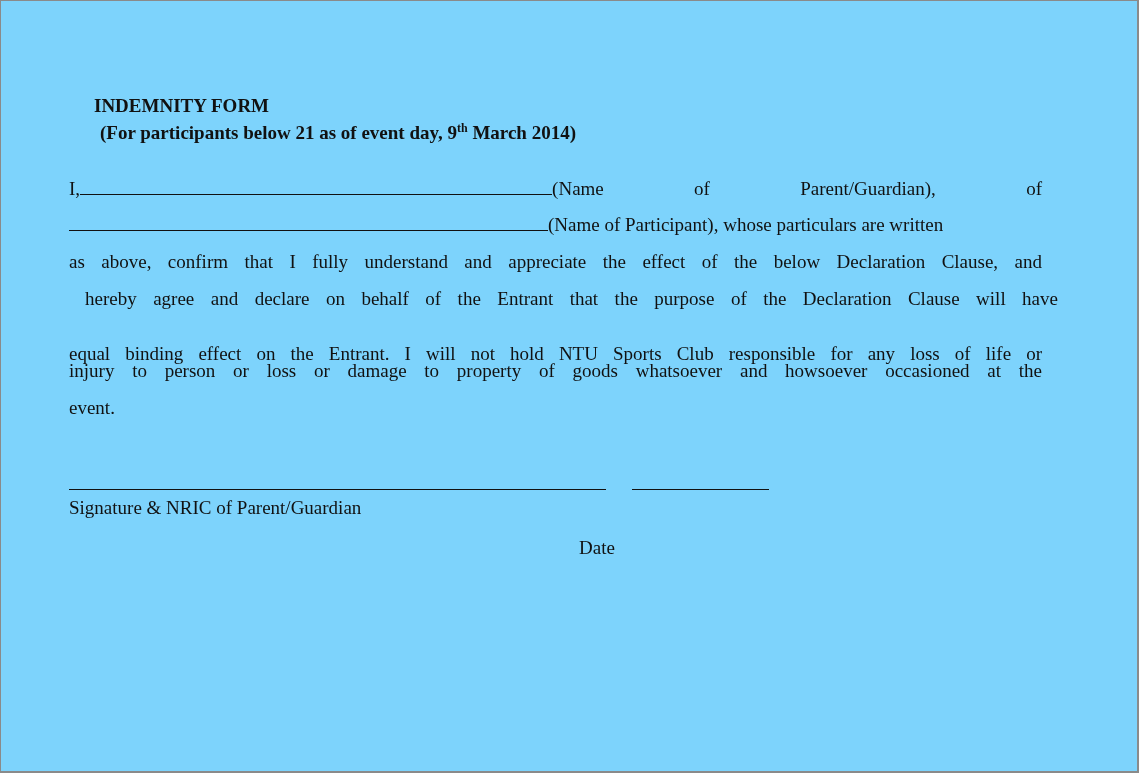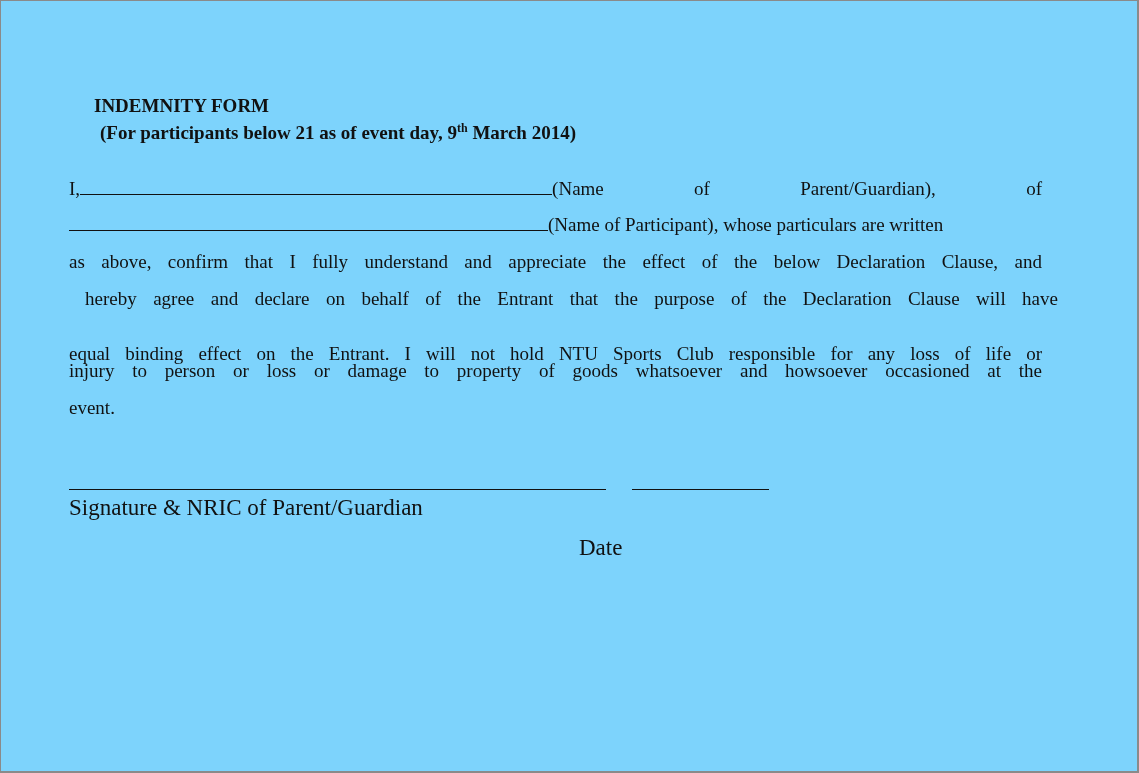--- a/index.html
+++ b/index.html
@@ -79,21 +79,21 @@
 
     .sig-line {
       position: absolute;
       top: 487px;
       border-bottom: 1.5px solid #111111;
       height: 1px;
     }
     .sig-label {
       position: absolute;
       top: 495px;
-      font-size: 23px;
+      font-size: 19px;
       white-space: nowrap;
       line-height: 24px;
     }
   </style>
 </head>
 <body>
 
 <div class="frame">
 
   <div class="title">INDEMNITY FORM</div>

